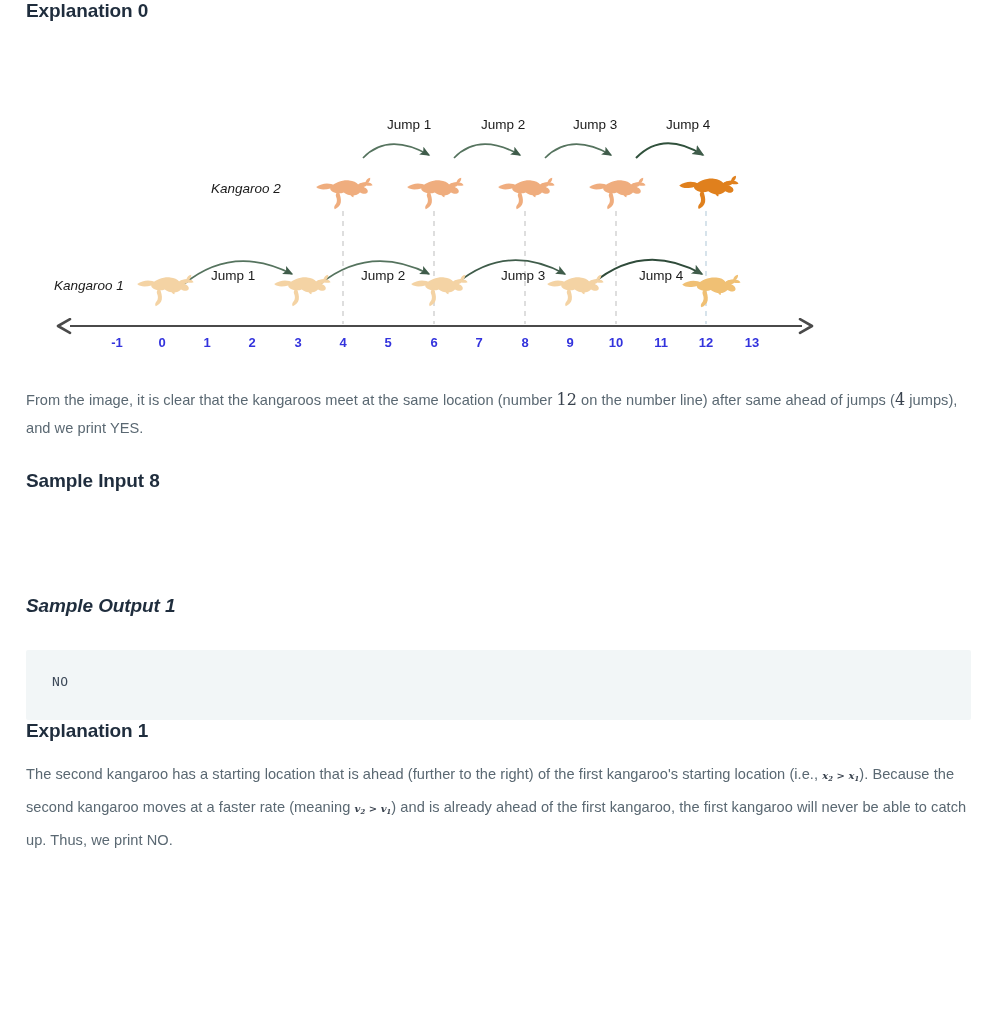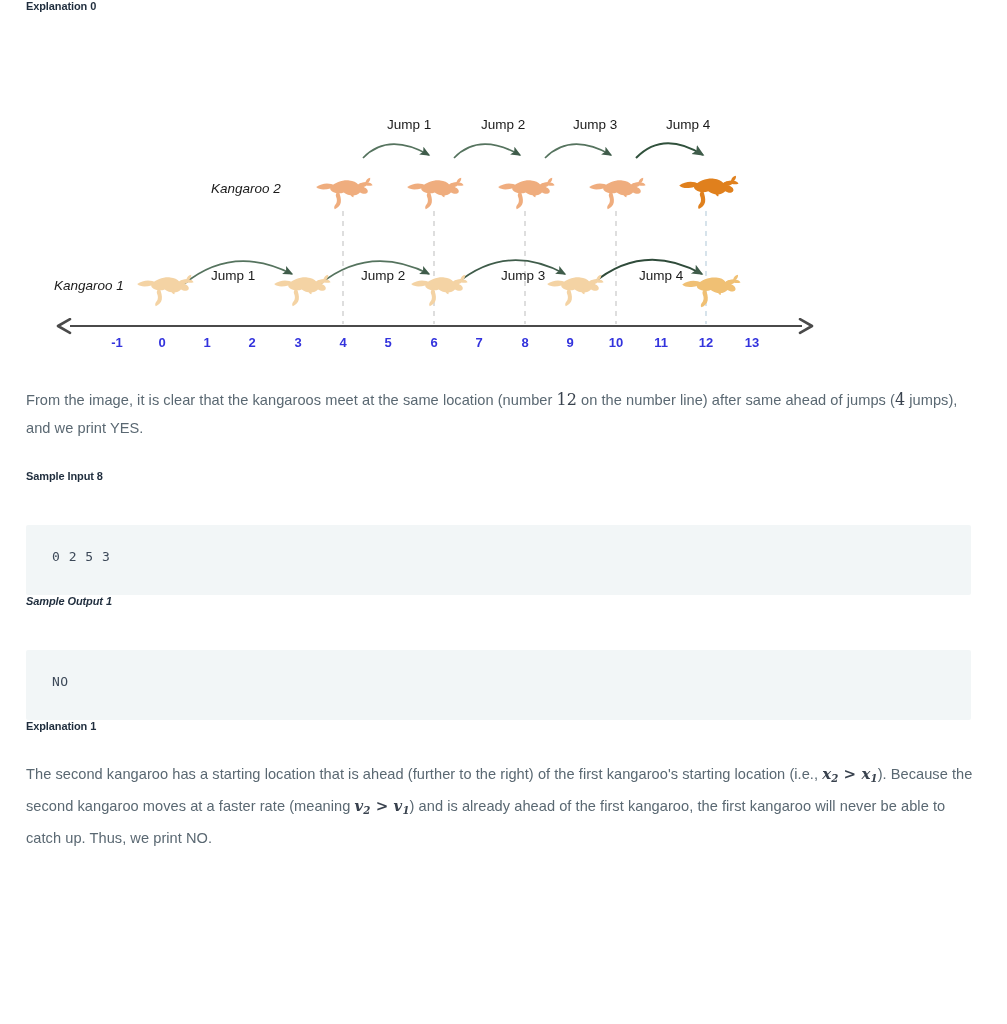--- a/index.html
+++ b/index.html
@@ -17,38 +17,38 @@
     position: relative;
   }
   .page {
     position: relative;
     width: 1007px;
     height: 1024px;
     box-sizing: border-box;
     padding: 0 26px;
   }
   h3.section-head {
-    font-size: 11px;
+    font-size: 19px;
     font-weight: bold;
     color: #1f2d3d;
     margin: 0;
     letter-spacing: -0.1px;
   }
   p.body-text {
     font-size: 14.6px;
     line-height: 28px;
     color: #5a6872;
     margin: 0;
     letter-spacing: 0.05px;
   }
   .math {
     font-family: "DejaVu Serif", serif;
     font-style: italic;
     font-weight: bold;
-    font-size: 15px;
+    font-size: 10px;
     color: #39424e;
   }
   .math .up {
     font-style: normal;
   }
   .math sub {
     font-size: 0.68em;
     font-style: italic;
     vertical-align: -0.28em;
   }
@@ -244,21 +244,20 @@
         <text class="tick-label" x="726" y="249">13</text>
       </g>
     </svg>
   </div>
 
   <p class="body-text" id="meet-para">
     <span>From the image, it is clear that the kangaroos meet at the same location (number </span><span class="mathnum">12</span><span> on the number line) after same ahead of jumps (</span><span class="mathnum">4</span><span> jumps), and we print YES.</span>
   </p>
 
   <h3 class="section-head" id="sample-input-head">Sample Input 8</h3>
-  <pre class="codeblock" id="sample-input-code">0 2 5 3</pre>
 
   <h3 class="section-head" id="sample-output-head">Sample Output 1</h3>
   <pre class="codeblock" id="sample-output-code">NO</pre>
 
   <h3 class="section-head" id="explanation1-head">Explanation 1</h3>
 
   <p class="body-text" id="explanation1-para">
     <span>The second kangaroo has a starting location that is ahead (further to the right) of the first kangaroo's starting location (i.e., </span><span class="math"><span>x</span><sub>2</sub><span class="up">&nbsp;&gt;&nbsp;</span><span>x</span><sub>1</sub></span><span>). Because the second kangaroo moves at a faster rate (meaning </span><span class="math"><span>v</span><sub>2</sub><span class="up">&nbsp;&gt;&nbsp;</span><span>v</span><sub>1</sub></span><span>) and is already ahead of the first kangaroo, the first kangaroo will never be able to catch up. Thus, we print NO.</span>
   </p>
 

